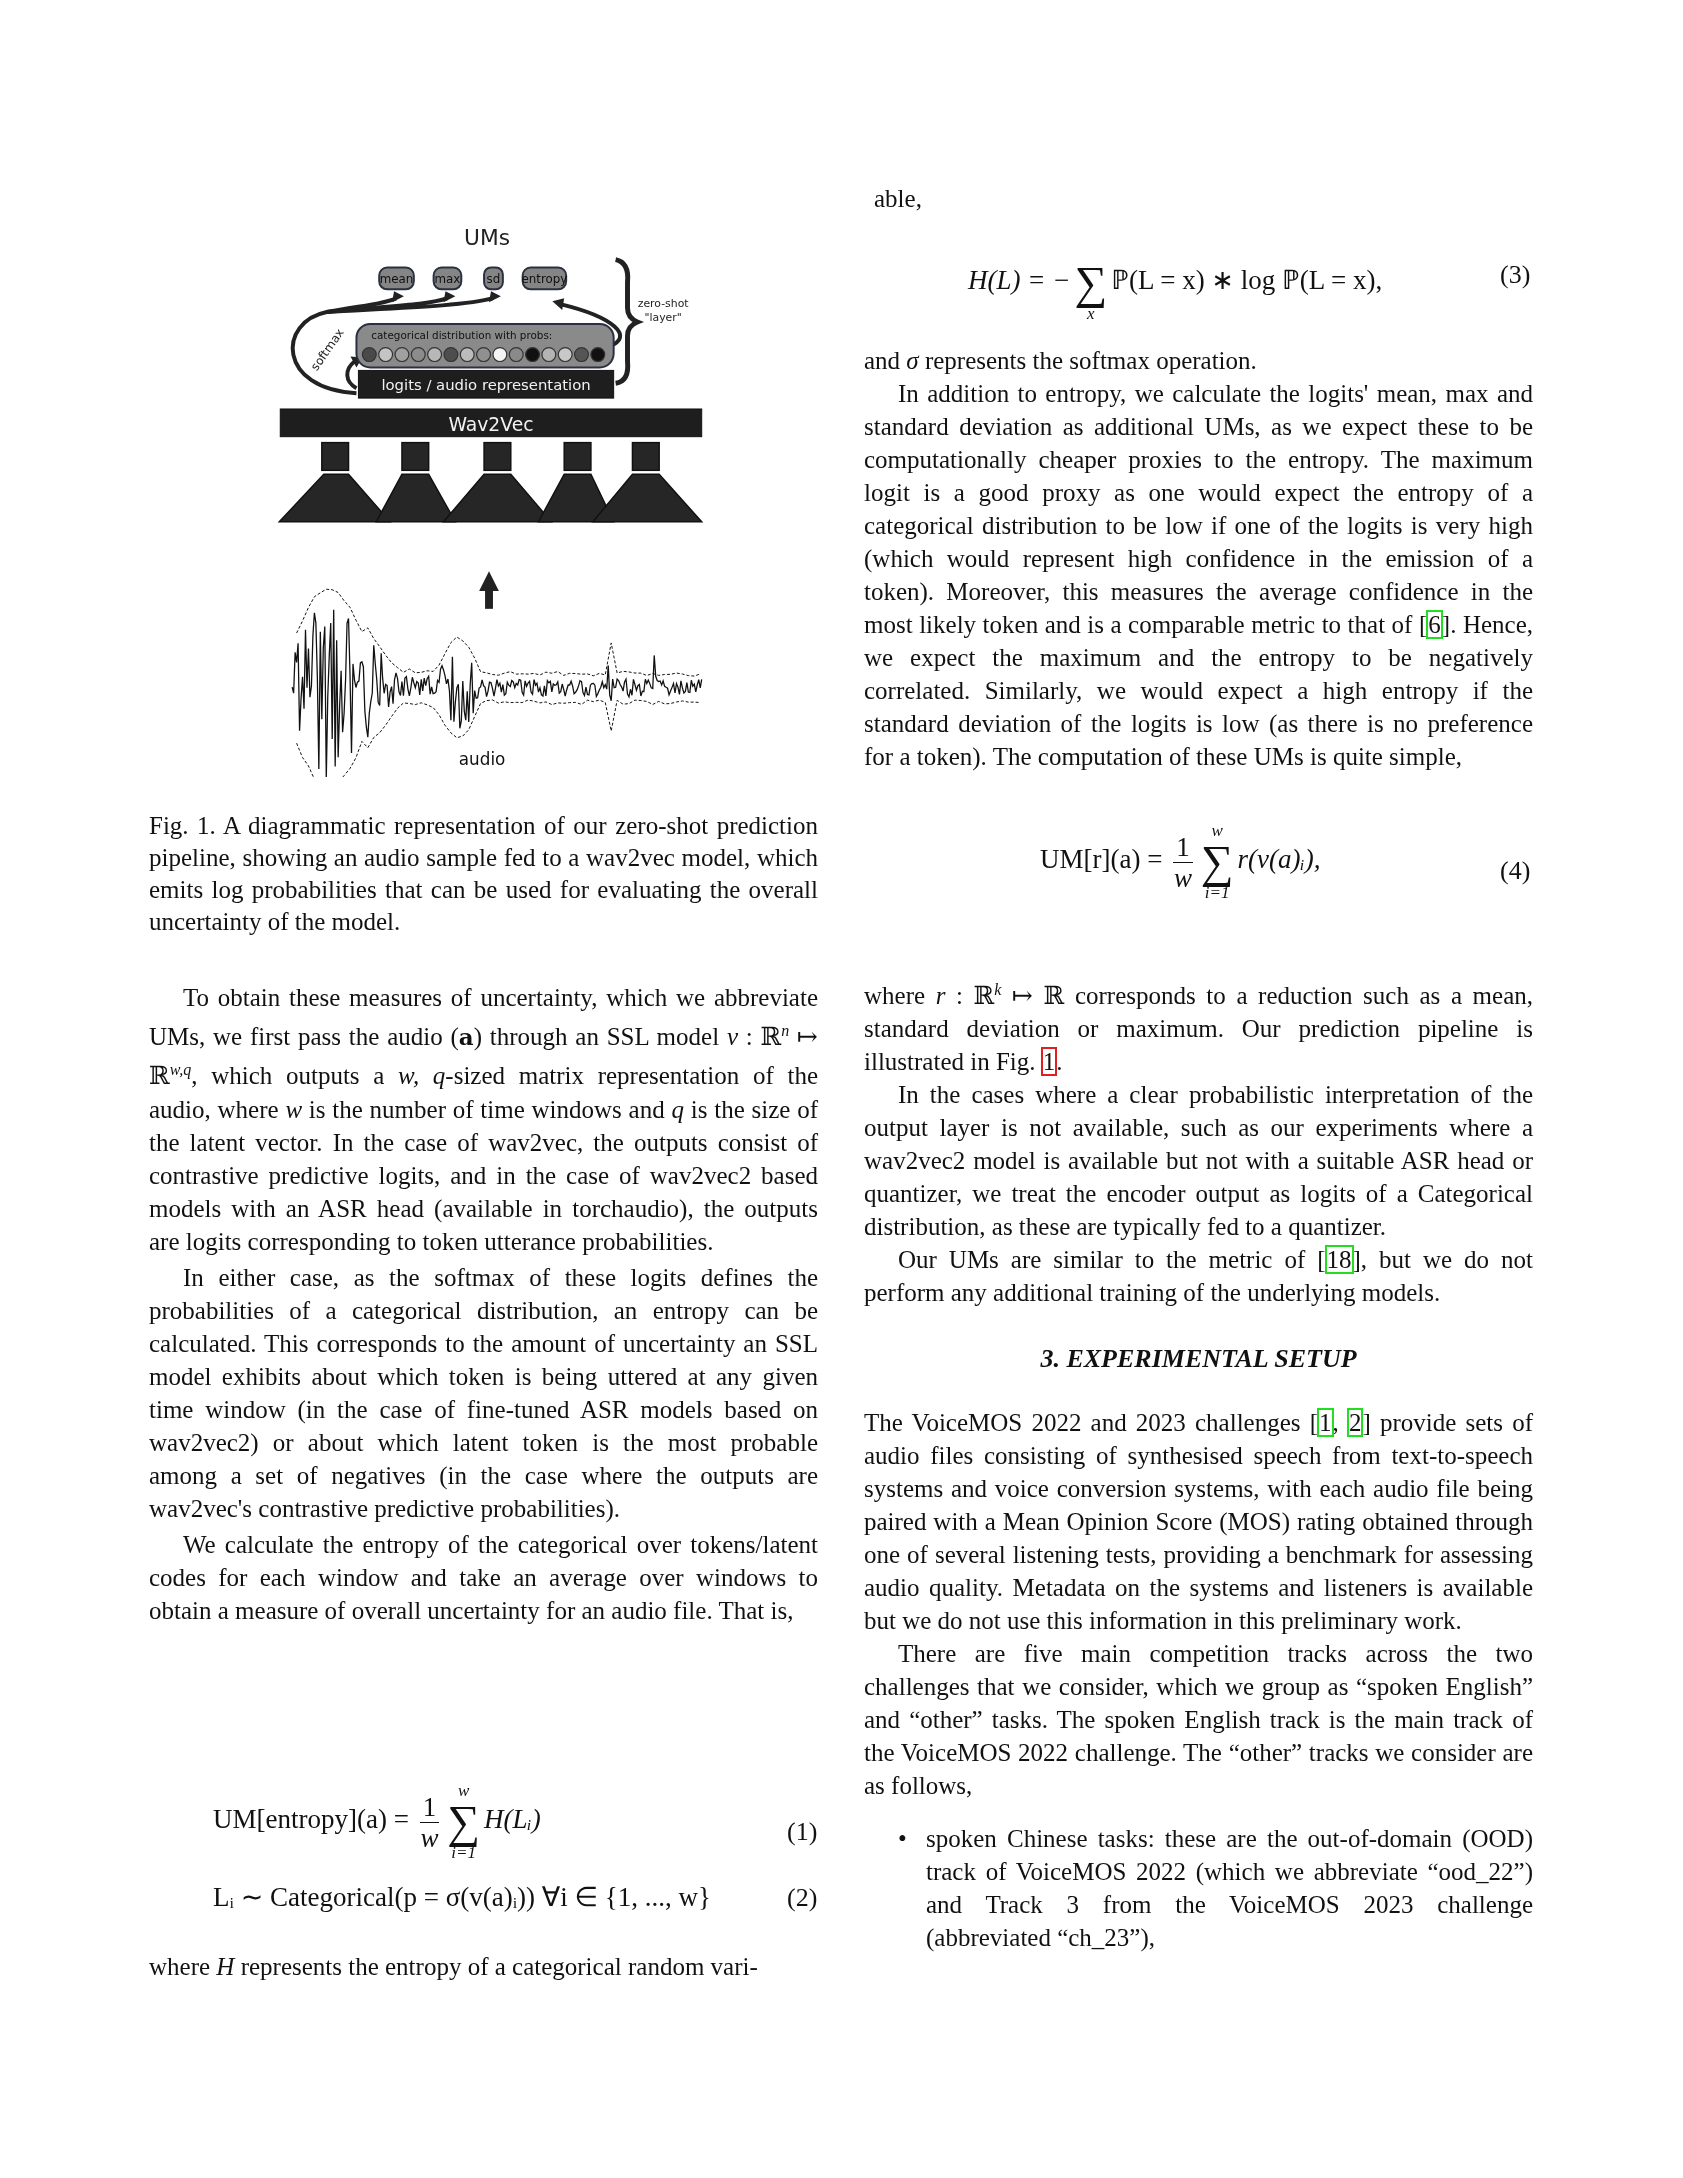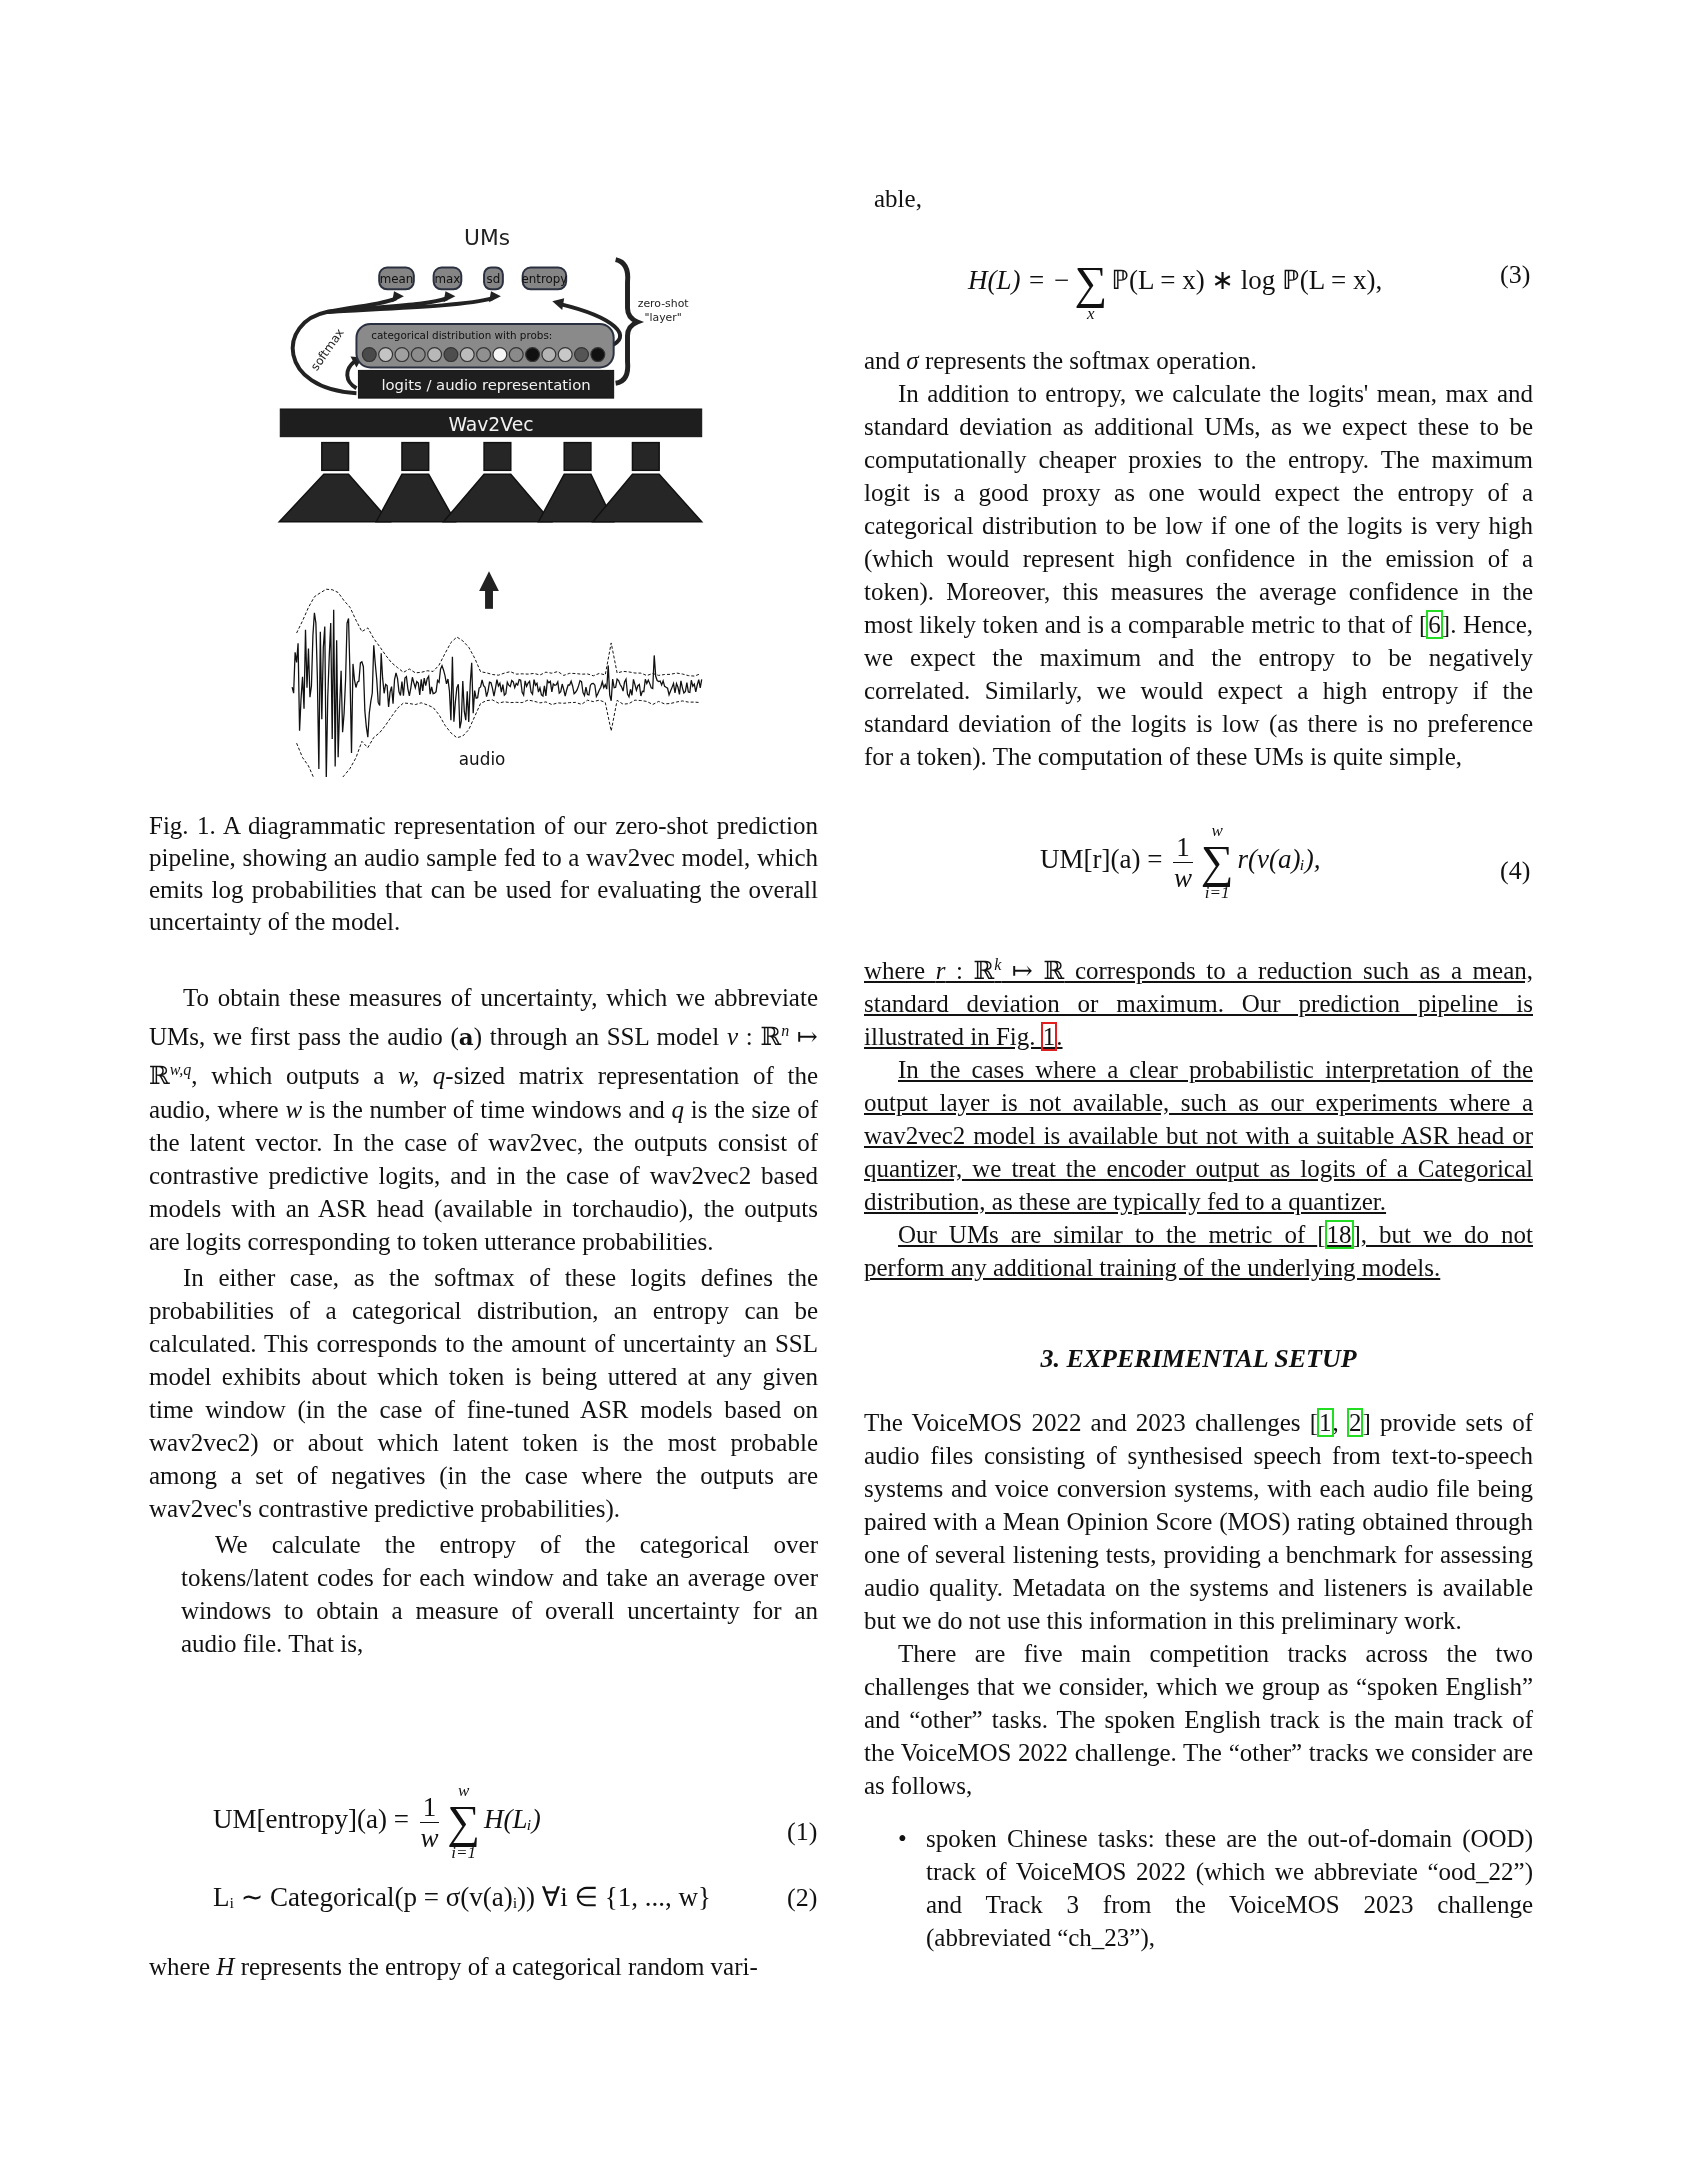--- a/index.html
+++ b/index.html
@@ -137,21 +137,21 @@
 
 <div class="caption">
   <span class="b">Fig. 1</span><span>. A diagrammatic representation of our zero-shot prediction pipeline, showing an audio sample fed to a wav2vec model, which emits log probabilities that can be used for evaluating the overall uncertainty of the model.</span>
 </div>
 
 <div class="col col-left" style="top:978px;">
   <p class="indent" style="margin-top:3px;">
     <span>To obtain these measures of uncertainty, which we abbreviate UMs, we first pass the audio (</span><span class="bb">a</span><span>) through an SSL model </span><span class="i">v</span> : ℝ<sup style="font-size:16px" class="i">n</sup> ↦ ℝ<sup style="font-size:16px" class="i">w,q</sup><span>, which outputs a </span><span class="i">w, q</span><span>-sized matrix representation of the audio, where </span><span class="i">w</span><span> is the number of time windows and </span><span class="i">q</span><span> is the size of the latent vector. In the case of wav2vec, the outputs consist of contrastive predictive logits, and in the case of wav2vec2 based models with an ASR head (available in torchaudio), the outputs are logits corresponding to token utterance probabilities.</span>
   </p>
   <p class="indent" style="margin-top:3px;">In either case, as the softmax of these logits defines the probabilities of a categorical distribution, an entropy can be calculated. This corresponds to the amount of uncertainty an SSL model exhibits about which token is being uttered at any given time window (in the case of fine-tuned ASR models based on wav2vec2) or about which latent token is the most probable among a set of negatives (in the case where the outputs are wav2vec's contrastive predictive probabilities).</p>
-  <p class="indent" style="margin-top:3px;margin-left:32px;">We calculate the entropy of the categorical over tokens/latent codes for each window and take an average over windows to obtain a measure of overall uncertainty for an audio file. That is,</p>
+  <p class="indent" style="margin-top:3px;">We calculate the entropy of the categorical over tokens/latent codes for each window and take an average over windows to obtain a measure of overall uncertainty for an audio file. That is,</p>
 </div>
 
 <div class="eq" style="left:213px; top:1782px;">
   <span>UM[entropy](a) =</span>
   <span class="frac"><span class="num">1</span><span class="den">w</span></span><span class="sum"><span class="top">w</span><span class="sig">∑</span><span class="bot">i=1</span></span><span class="i">H(Lᵢ)</span>
 </div>
 <div class="eq-num" style="left:787px; top:1817px;">(1)</div>
 
 <div class="eq" style="left:213px; top:1881px;">Lᵢ ∼ Categorical(p = σ(v(a)ᵢ))  ∀i ∈ {1, ..., w}</div>
 <div class="eq-num" style="left:787px; top:1883px;">(2)</div>
@@ -175,21 +175,21 @@
     <span>In addition to entropy, we calculate the logits' mean, max and standard deviation as additional UMs, as we expect these to be computationally cheaper proxies to the entropy. The </span><span class="b">maximum</span><span> logit is a good proxy as one would expect the entropy of a categorical distribution to be low if one of the logits is very high (which would represent high confidence in the emission of a token). Moreover, this measures the average confidence in the most likely token and is a comparable metric to that of </span>[<span class="cite-g">6</span>]<span>. Hence, we expect the maximum and the entropy to be negatively correlated. Similarly, we would expect a high entropy if the </span><span class="b">standard deviation</span><span> of the logits is low (as there is no preference for a token). The computation of these UMs is quite simple,</span>
   </p>
 </div>
 
 <div class="eq" style="left:1040px; top:822px;">
   <span>UM[r](a) =</span>
   <span class="frac"><span class="num">1</span><span class="den">w</span></span><span class="sum"><span class="top">w</span><span class="sig">∑</span><span class="bot">i=1</span></span><span class="i">r(v(a)ᵢ),</span>
 </div>
 <div class="eq-num" style="left:1500px; top:856px;">(4)</div>
 
-<div class="col col-right" style="top:948px;text-decoration:underline;">
+<div class="col col-right" style="top:973px;">
   <p>
     <span>where </span><span class="i">r</span> : ℝ<sup style="font-size:16px" class="i">k</sup> ↦ ℝ<span> corresponds to a reduction such as a mean, standard deviation or maximum. Our prediction pipeline is illustrated in Fig. </span><span class="cite-r">1</span><span>.</span>
   </p>
   <p class="indent">In the cases where a clear probabilistic interpretation of the output layer is not available, such as our experiments where a wav2vec2 model is available but not with a suitable ASR head or quantizer, we treat the encoder output as logits of a Categorical distribution, as these are typically fed to a quantizer.</p>
   <p class="indent">
     <span>Our UMs are similar to the metric of </span>[<span class="cite-g">18</span>]<span>, but we do not perform any additional training of the underlying models.</span>
   </p>
 </div>
 
 <div class="section-head" style="top:1344px;">3.  EXPERIMENTAL SETUP</div>

